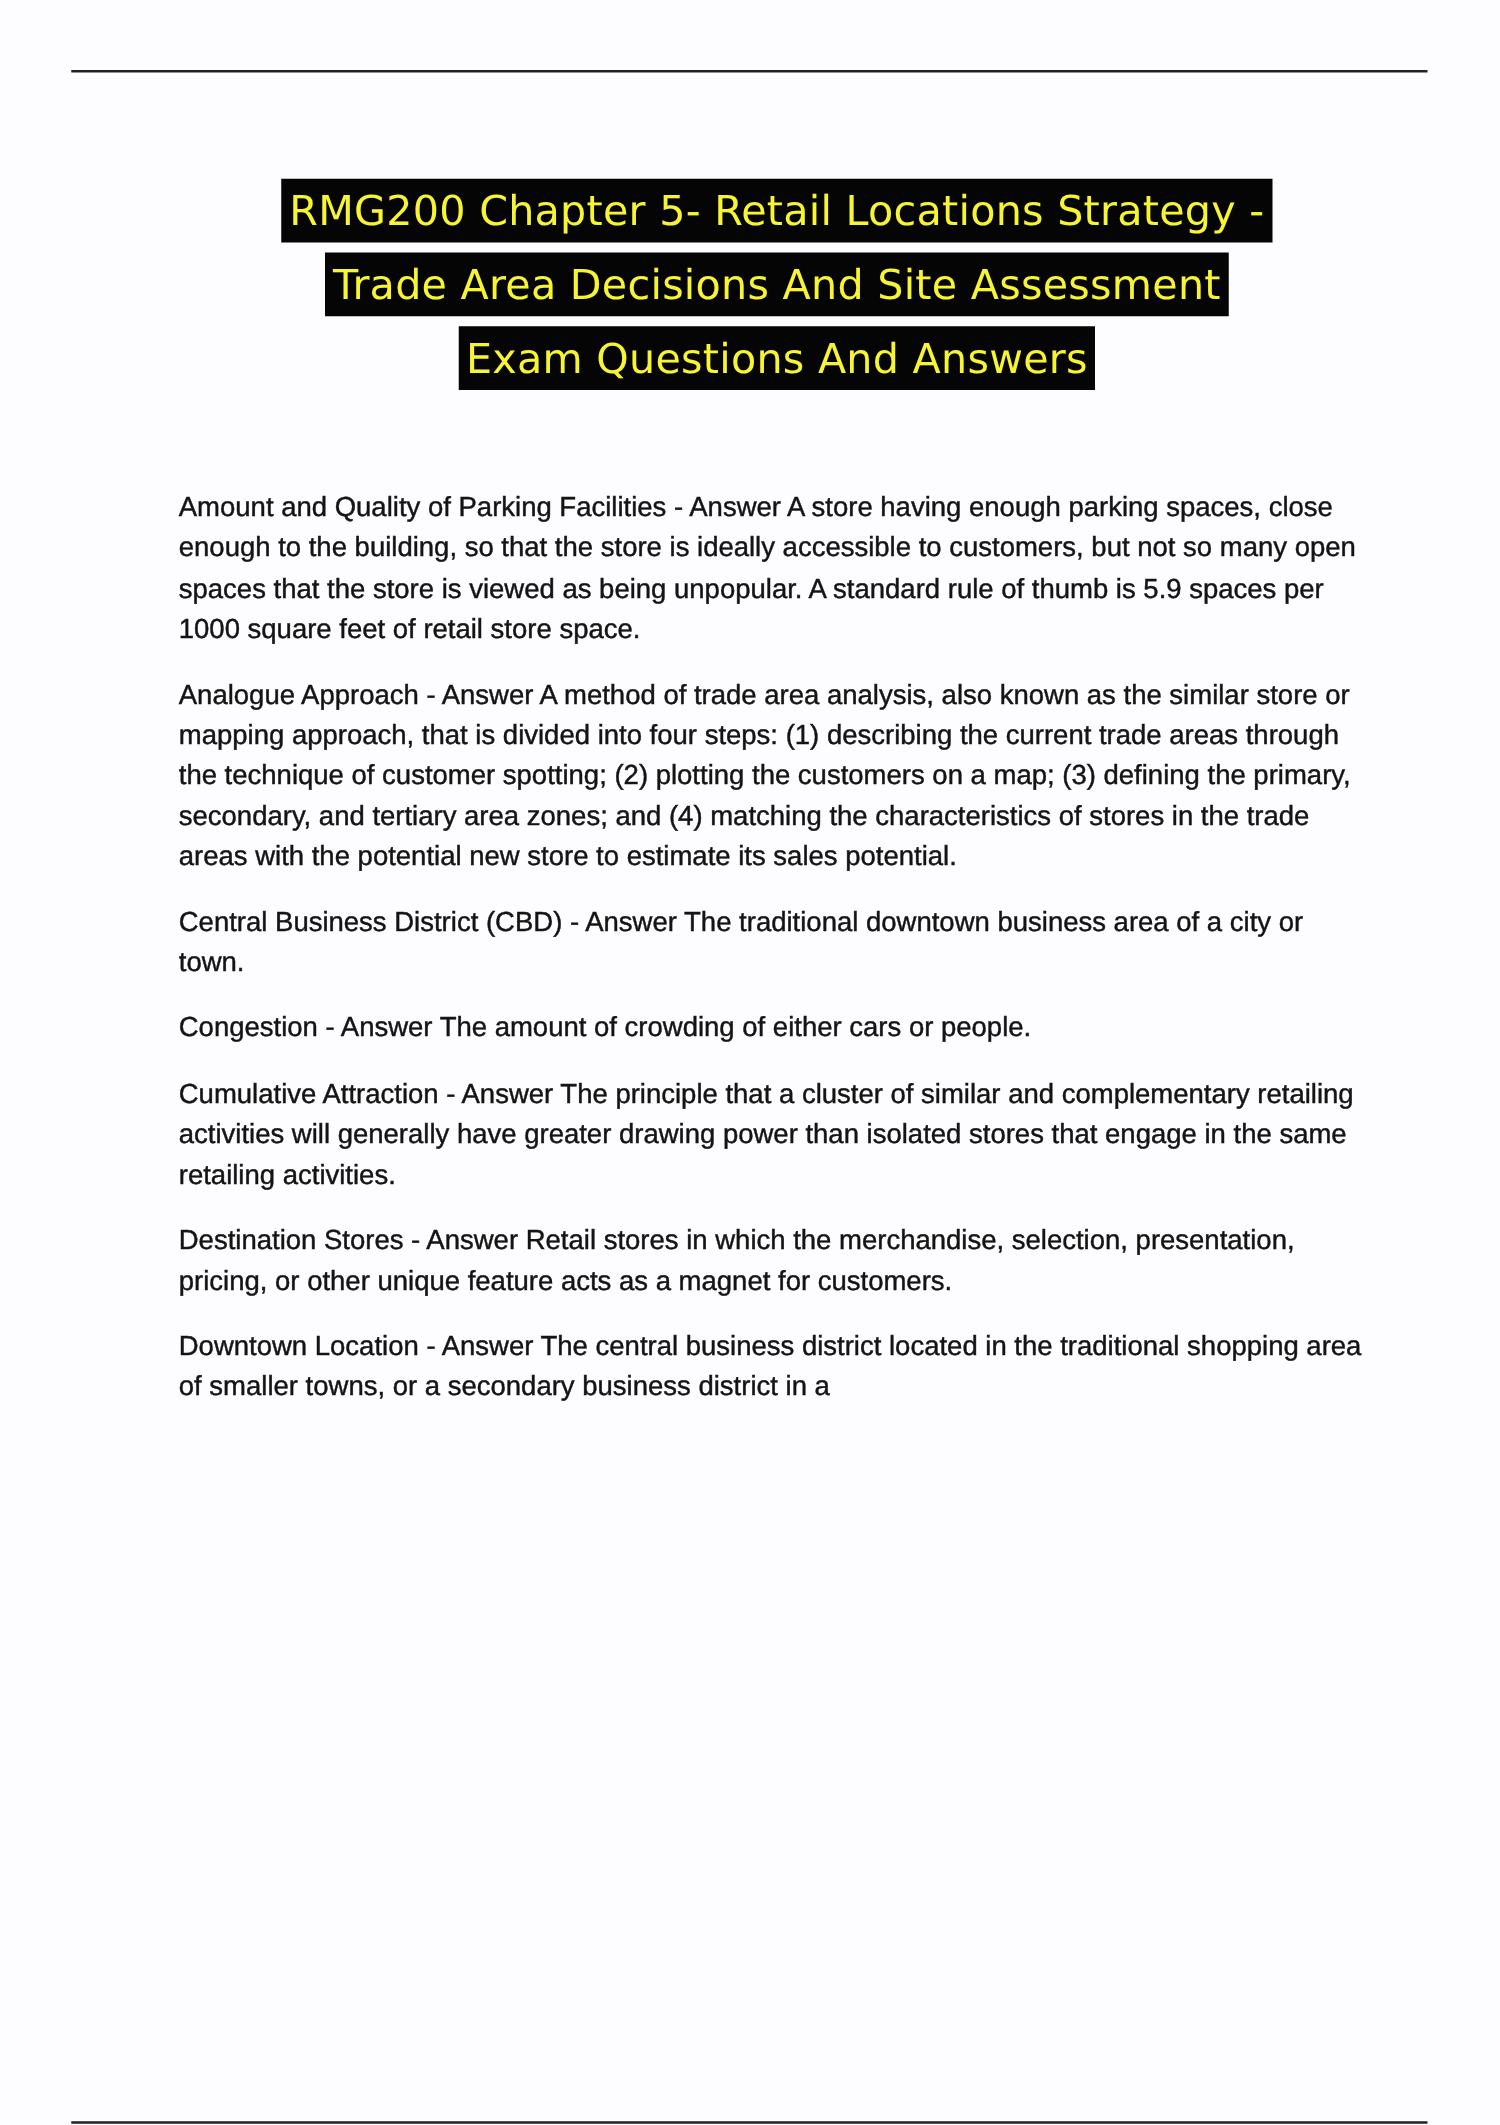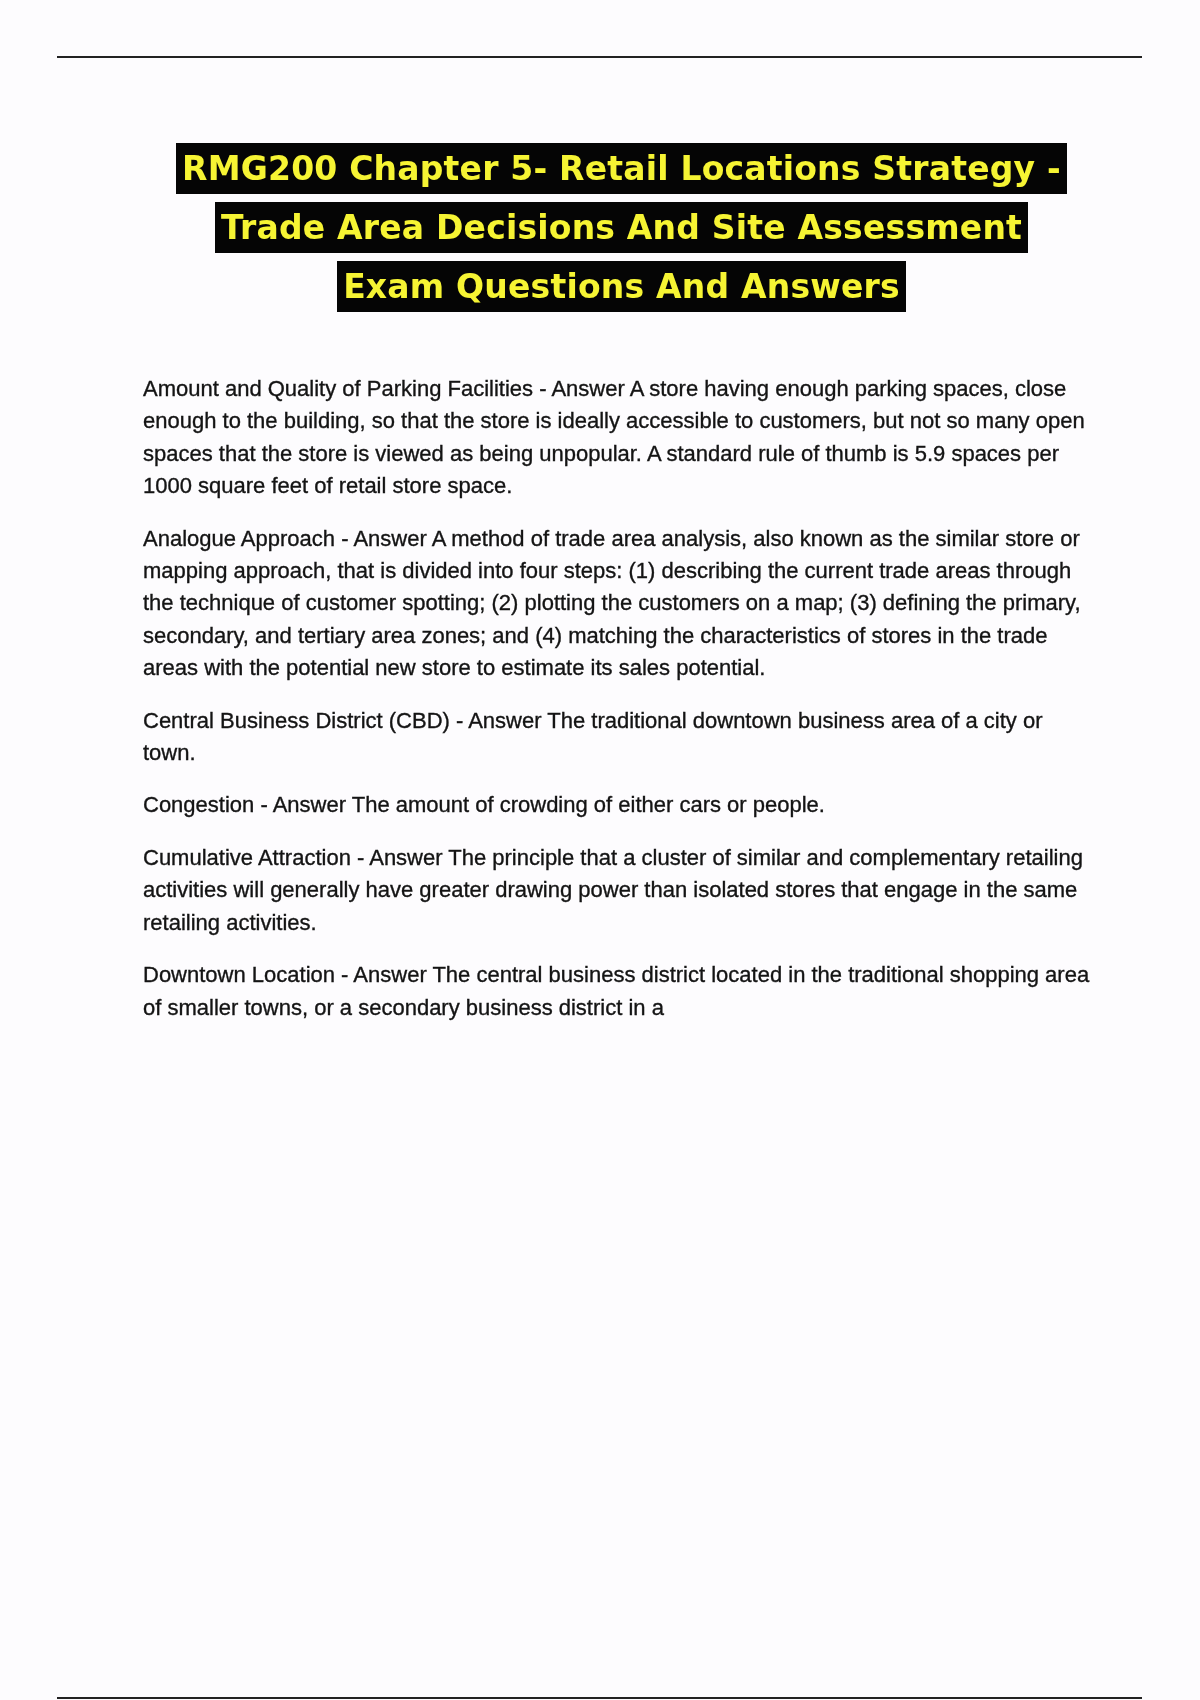--- a/index.html
+++ b/index.html
@@ -9,27 +9,27 @@
   }
   .rule { position: absolute; left: 57px; width: 1085px; height: 2px; background: #222; }
   .rule.top { top: 56px; }
   .rule.bottom { top: 1697px; }
   .title-wrap {
     position: absolute; top: 143px; left: 0; width: 1243px;
     display: flex; flex-direction: column; align-items: center;
   }
   .title-line {
     background: #050505; color: #f6f433;
-    font-family: "DejaVu Sans", sans-serif; font-weight: bold;
+    font-family: "DejaVu Sans", sans-serif; font-weight: normal;
     font-size: 33px; line-height: 51px; height: 51px;
     padding: 0 6px; margin-bottom: 8px; white-space: nowrap;
     letter-spacing: 0.2px;
   }
   .content {
-    position: absolute; left: 143px; top: 373px; width: 950px;
+    position: absolute; left: 143px; top: 390px; width: 950px;
     color: #141414; font-size: 22px; line-height: 32.4px;
     font-family: "Liberation Sans", sans-serif;
     -webkit-text-stroke: 0.35px #141414;
   }
   .qa { margin: 0 0 20px 0; }
 </style>
 </head>
 <body>
 
 <div class="rule top"></div>
@@ -39,16 +39,17 @@
   <div class="title-line">Trade Area Decisions And Site Assessment</div>
   <div class="title-line">Exam Questions And Answers</div>
 </div>
 
 <div class="content">
   <p class="qa">Amount and Quality of Parking Facilities - Answer A store having enough parking spaces, close enough to the building, so that the store is ideally accessible to customers, but not so many open spaces that the store is viewed as being unpopular. A standard rule of thumb is 5.9 spaces per 1000 square feet of retail store space.</p>
   <p class="qa">Analogue Approach - Answer A method of trade area analysis, also known as the similar store or mapping approach, that is divided into four steps: (1) describing the current trade areas through the technique of customer spotting; (2) plotting the customers on a map; (3) defining the primary, secondary, and tertiary area zones; and (4) matching the characteristics of stores in the trade areas with the potential new store to estimate its sales potential.</p>
   <p class="qa">Central Business District (CBD) - Answer The traditional downtown business area of a city or town.</p>
   <p class="qa">Congestion - Answer The amount of crowding of either cars or people.</p>
   <p class="qa">Cumulative Attraction - Answer The principle that a cluster of similar and complementary retailing activities will generally have greater drawing power than isolated stores that engage in the same retailing activities.</p>
+  <p class="qa">Destination Stores - Answer Retail stores in which the merchandise, selection, presentation, pricing, or other unique feature acts as a magnet for customers.</p>
   <p class="qa">Downtown Location - Answer The central business district located in the traditional shopping area of smaller towns, or a secondary business district in a</p>
 </div>
 
 <div class="rule bottom"></div>
 
 </body></html>

